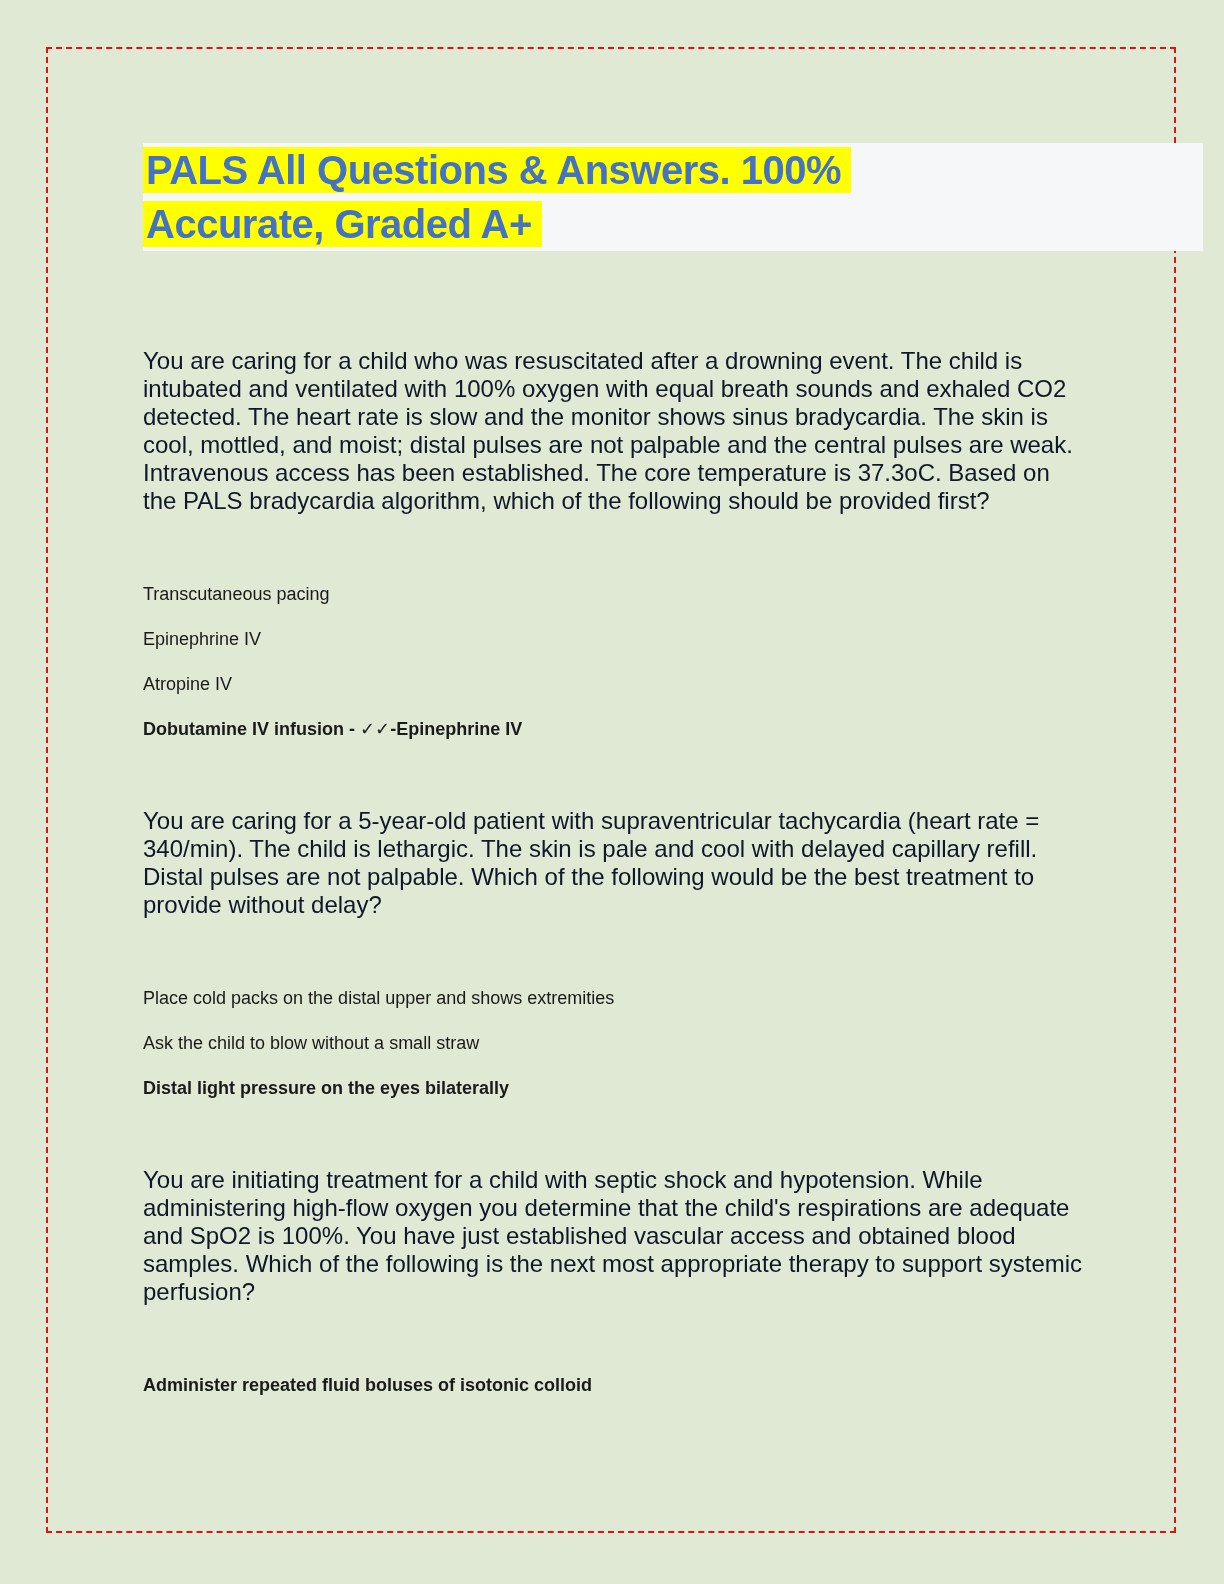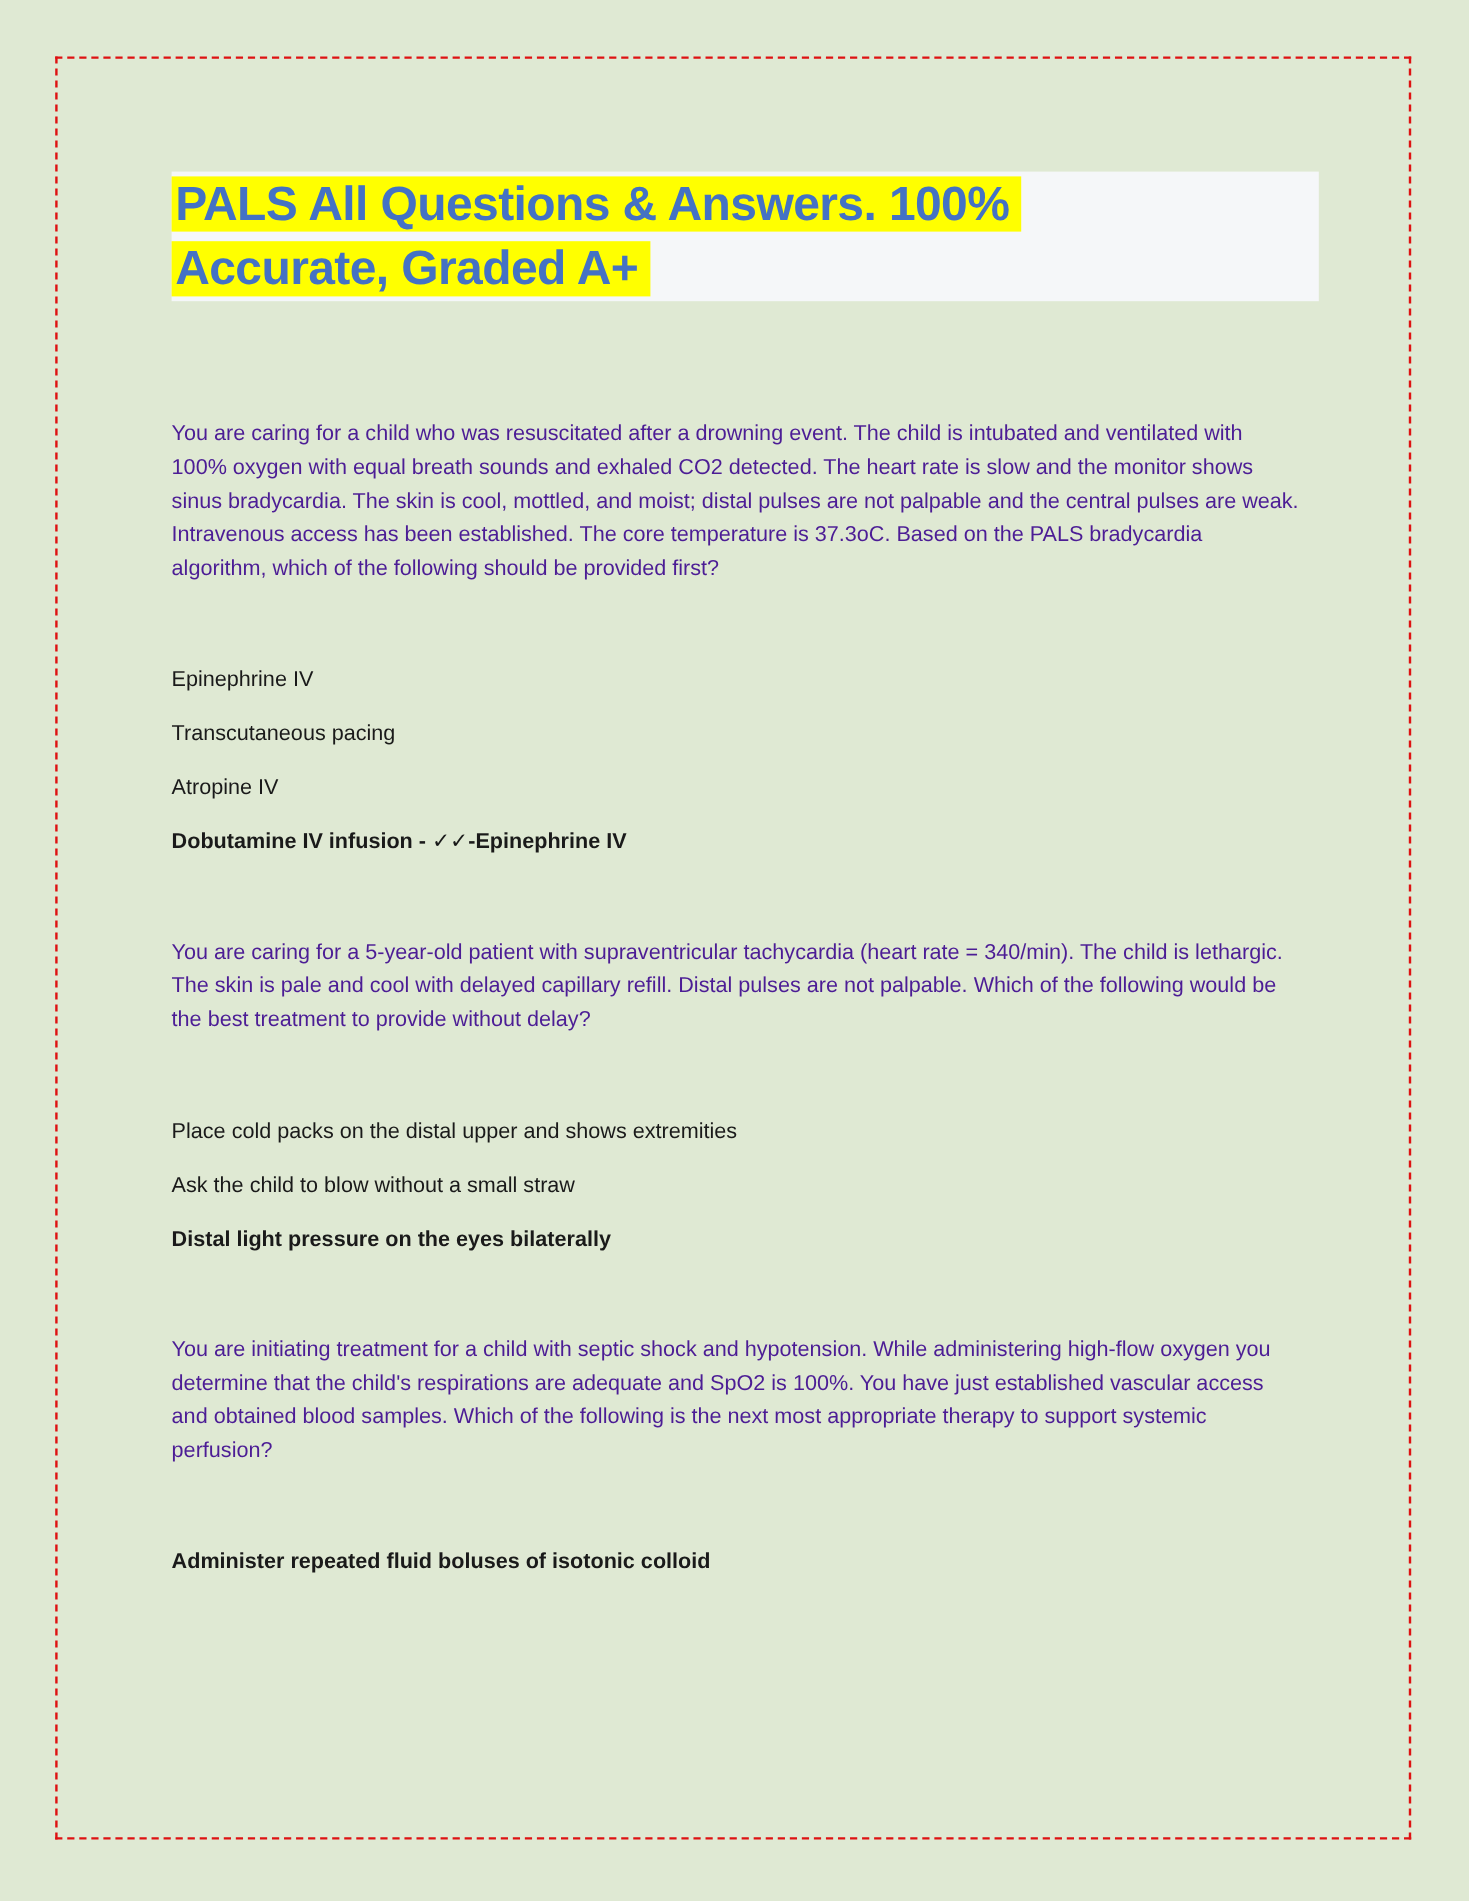--- a/index.html
+++ b/index.html
@@ -25,38 +25,38 @@
     pointer-events: none;
   }
   .content {
     position: absolute;
     left: 143px;
     top: 143px;
     width: 940px;
   }
   h1.doc-title {
     margin: 0 0 96px 0;
-    width: 956px;
+    width: 1060px;
     background: #f5f7f9;
     color: #4472c4;
     font-size: 40px;
     line-height: 54px;
     font-weight: bold;
     letter-spacing: -0.5px;
   }
   h1.doc-title .hl {
     background: #ffff00;
     padding: 1px 10px 1px 3px;
     box-decoration-break: clone;
   }
   p.question {
     margin: 0 0 65px 0;
-    font-size: 18px;
+    font-size: 24px;
     line-height: 28px;
-    color: #4c1d95;
+    color: #0f172a;
   }
   .options {
     margin: 0 0 64px 0;
   }
   .options p.option {
     margin: 0 0 17px 0;
     font-size: 18px;
     line-height: 28px;
     color: #1a1a1a;
   }
@@ -73,22 +73,22 @@
 
 <div class="page-border"></div>
 
 <div class="content">
 
   <h1 class="doc-title"><span class="hl">PALS All Questions &amp; Answers. 100%</span><br><span class="hl">Accurate, Graded A+</span></h1>
 
   <p class="question">You are caring for a child who was resuscitated after a drowning event. The child is intubated and ventilated with 100% oxygen with equal breath sounds and exhaled CO2 detected. The heart rate is slow and the monitor shows sinus bradycardia. The skin is cool, mottled, and moist; distal pulses are not palpable and the central pulses are weak. Intravenous access has been established. The core temperature is 37.3oC. Based on the PALS bradycardia algorithm, which of the following should be provided first?</p>
 
   <div class="options">
+    <p class="option">Transcutaneous pacing</p>
     <p class="option">Epinephrine IV</p>
-    <p class="option">Transcutaneous pacing</p>
     <p class="option">Atropine IV</p>
     <p class="option">Dobutamine IV infusion - ✓✓-Epinephrine IV</p>
   </div>
 
   <p class="question">You are caring for a 5-year-old patient with supraventricular tachycardia (heart rate = 340/min). The child is lethargic. The skin is pale and cool with delayed capillary refill. Distal pulses are not palpable. Which of the following would be the best treatment to provide without delay?</p>
 
   <div class="options">
     <p class="option">Place cold packs on the distal upper and shows extremities</p>
     <p class="option">Ask the child to blow without a small straw</p>
     <p class="option">Distal light pressure on the eyes bilaterally</p>

